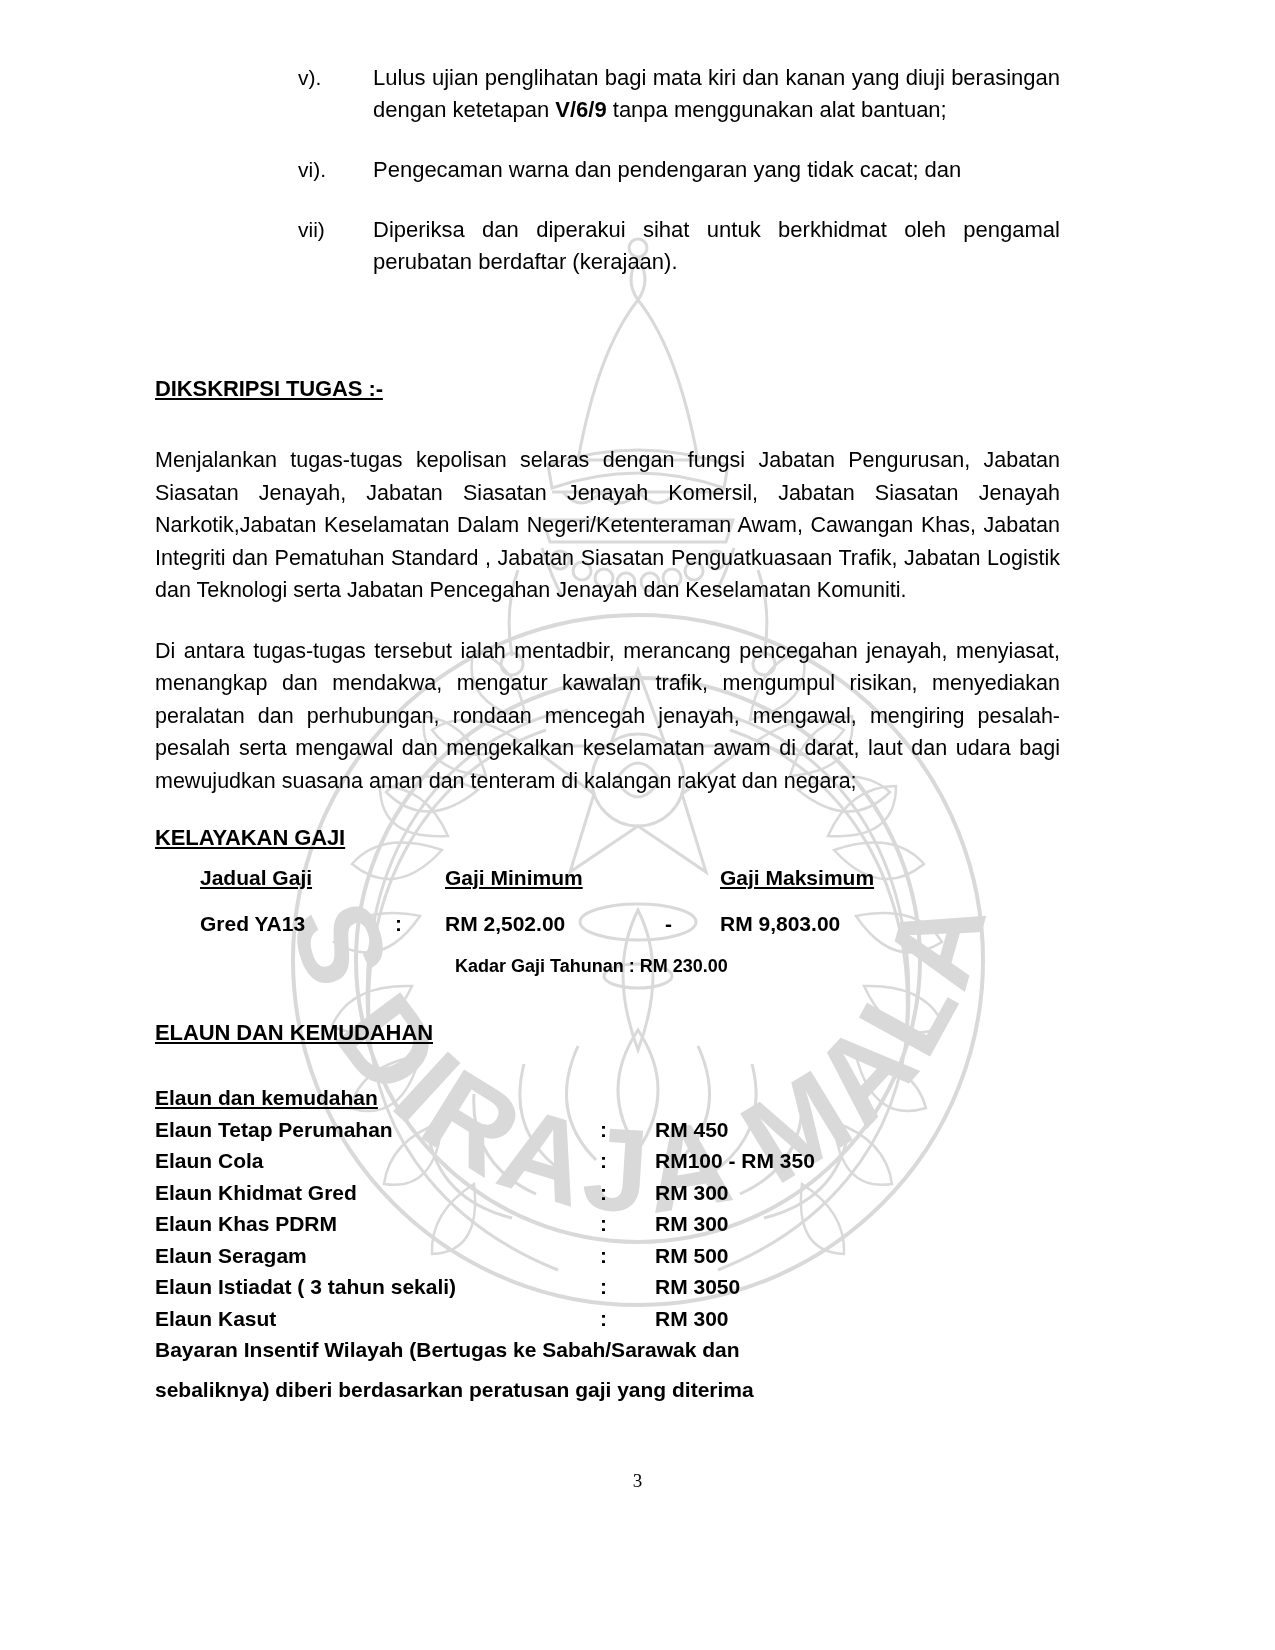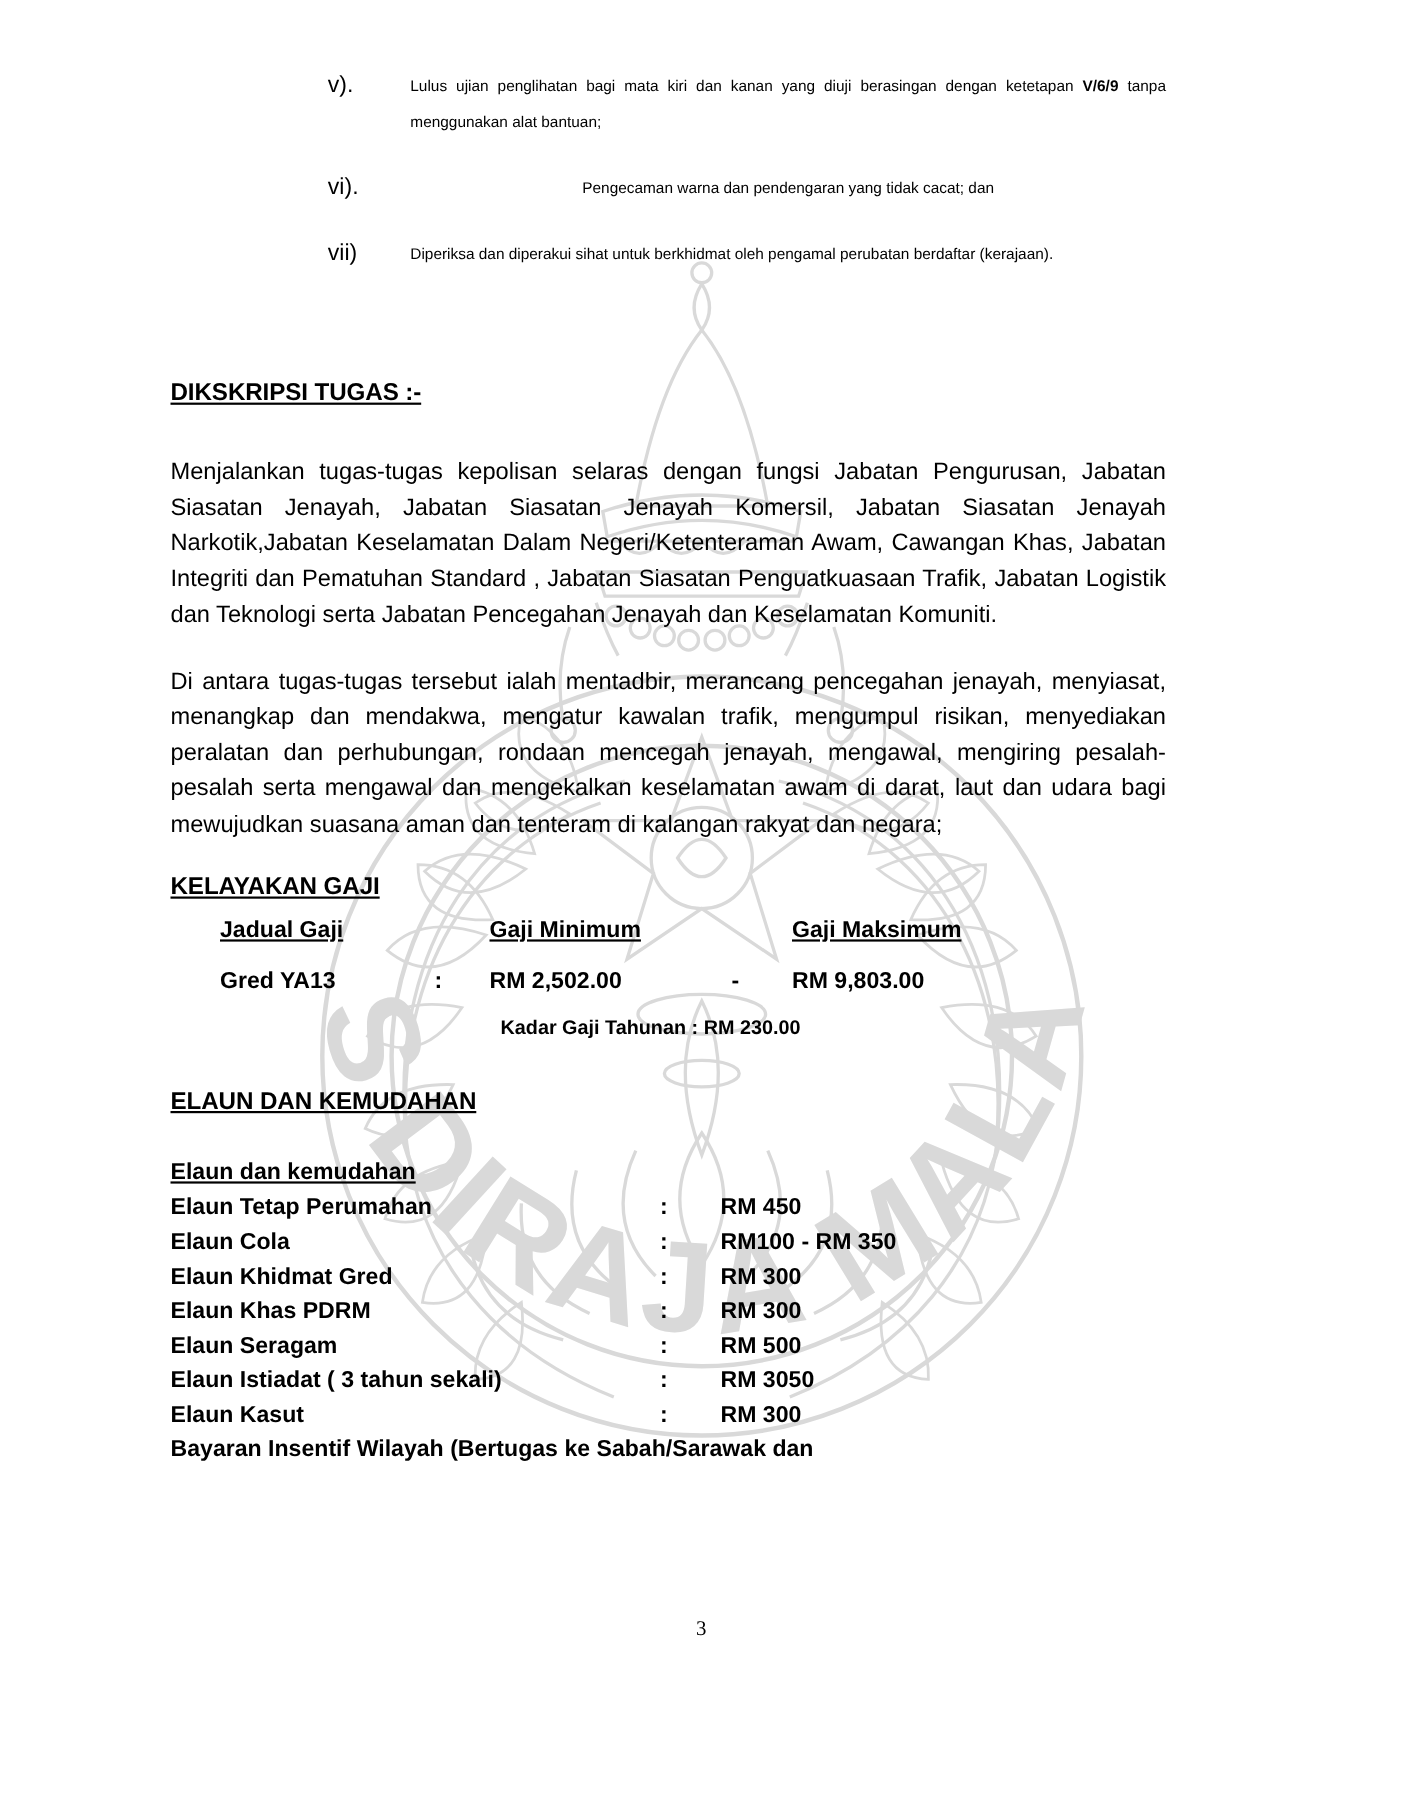--- a/index.html
+++ b/index.html
@@ -53,26 +53,26 @@
     flex: 0 0 auto;
     width: 75px;
     font-size: 21px;
     line-height: 32px;
     text-align: left;
     padding-left: 143px;
     box-sizing: content-box;
   }
   .roman-body {
     flex: 1 1 auto;
-    font-size: 14px;
+    font-size: 22px;
     line-height: 32px;
     text-align: justify;
     text-justify: inter-word;
   }
-  .roman-body.nojust { text-align: center; }
+  .roman-body.nojust { text-align: left; }
 
   .spacer-lg { height: 74px; }
 
   h2.section-head {
     font-size: 22px;
     font-weight: bold;
     text-decoration: underline;
     margin: 0;
     line-height: 30px;
     letter-spacing: -0.1px;
@@ -348,20 +348,21 @@
         <div class="allow-amt">RM 3050</div>
       </div>
 
       <div class="allow-row">
         <div class="allow-name">Elaun Kasut</div>
         <div class="allow-colon">:</div>
         <div class="allow-amt">RM 300</div>
       </div>
 
       <div class="allow-note">Bayaran Insentif Wilayah (Bertugas ke Sabah/Sarawak dan</div>
+      <div class="allow-note" style="margin-top:8px">sebaliknya) diberi berdasarkan peratusan gaji yang diterima</div>
 
     </div>
 
   </div>
 
   <div class="page-number">3</div>
 
 </div>
 
 </body></html>

